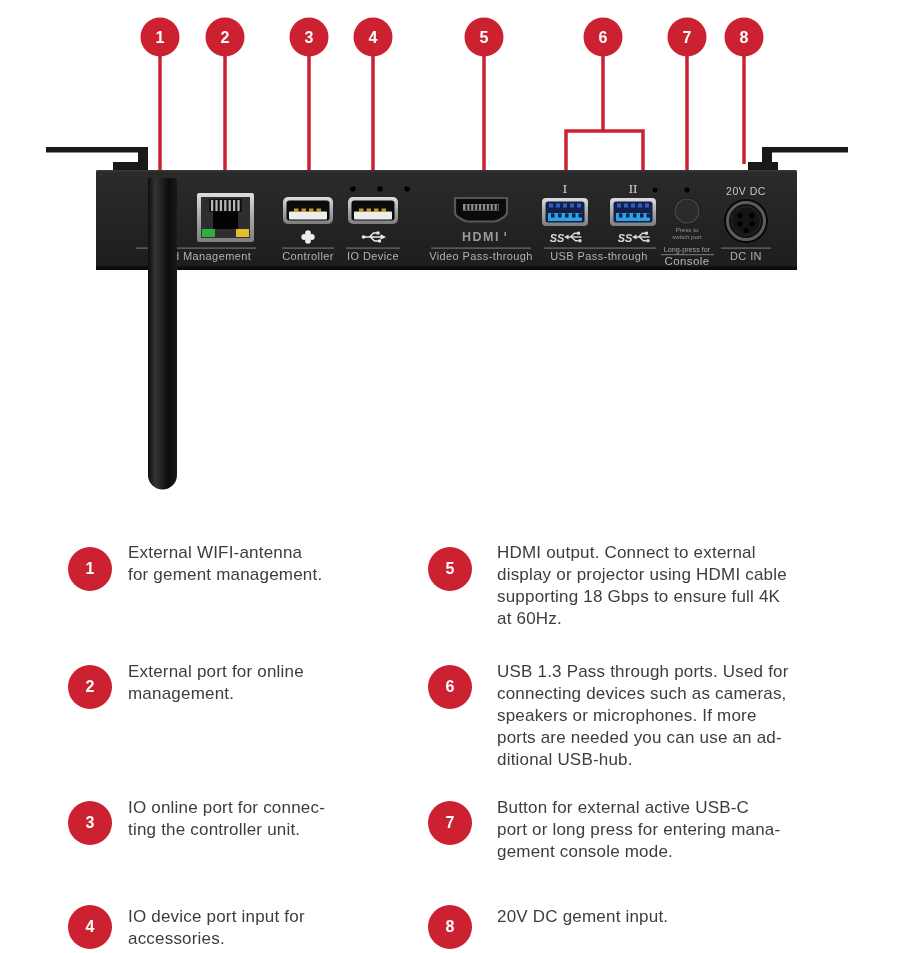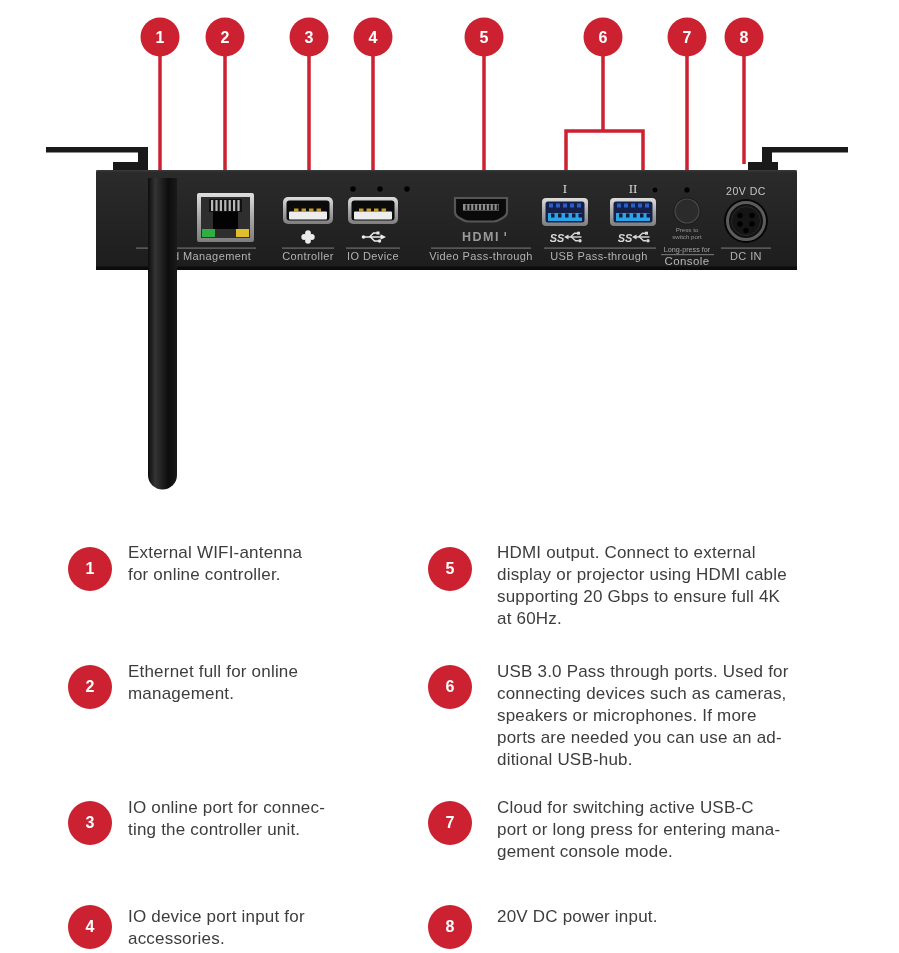--- a/index.html
+++ b/index.html
@@ -298,64 +298,64 @@
     </g>
 
     <path d="M148,178 L177,178 L177,475 A14.5,14.5 0 0 1 148,475 Z" fill="url(#antGrad)"></path>
   </svg>
 
   <section>
 
     <div class="legend-item">
       <div class="legend-num" style="left:68px;top:547px">1</div>
       <p class="legend-text" style="left:128px;top:542px;width:330px">External WIFI-antenna
-for online controller.</p>
+for gement management.</p>
     </div>
 
     <div class="legend-item">
       <div class="legend-num" style="left:68px;top:665px">2</div>
-      <p class="legend-text" style="left:128px;top:661px;width:330px">Ethernet full for online
+      <p class="legend-text" style="left:128px;top:661px;width:330px">External port for online
 management.</p>
     </div>
 
     <div class="legend-item">
       <div class="legend-num" style="left:68px;top:801px">3</div>
       <p class="legend-text" style="left:128px;top:797px;width:330px">IO online port for connec-
 ting the controller unit.</p>
     </div>
 
     <div class="legend-item">
       <div class="legend-num" style="left:68px;top:905px">4</div>
       <p class="legend-text" style="left:128px;top:906px;width:330px">IO device port input for
 accessories.</p>
     </div>
 
     <div class="legend-item">
       <div class="legend-num" style="left:428px;top:547px">5</div>
       <p class="legend-text" style="left:497px;top:542px;width:400px">HDMI output. Connect to external
 display or projector using HDMI cable
-supporting 20 Gbps to ensure full 4K
+supporting 18 Gbps to ensure full 4K
 at 60Hz.</p>
     </div>
 
     <div class="legend-item">
       <div class="legend-num" style="left:428px;top:665px">6</div>
-      <p class="legend-text" style="left:497px;top:661px;width:400px">USB 3.0 Pass through ports. Used for
+      <p class="legend-text" style="left:497px;top:661px;width:400px">USB 1.3 Pass through ports. Used for
 connecting devices such as cameras,
 speakers or microphones. If more
 ports are needed you can use an ad-
 ditional USB-hub.</p>
     </div>
 
     <div class="legend-item">
       <div class="legend-num" style="left:428px;top:801px">7</div>
-      <p class="legend-text" style="left:497px;top:797px;width:400px">Cloud for switching active USB-C
+      <p class="legend-text" style="left:497px;top:797px;width:400px">Button for external active USB-C
 port or long press for entering mana-
 gement console mode.</p>
     </div>
 
     <div class="legend-item">
       <div class="legend-num" style="left:428px;top:905px">8</div>
-      <p class="legend-text" style="left:497px;top:906px;width:400px">20V DC power input.</p>
+      <p class="legend-text" style="left:497px;top:906px;width:400px">20V DC gement input.</p>
     </div>
 
   </section>
 </div>
 
 </body></html>

